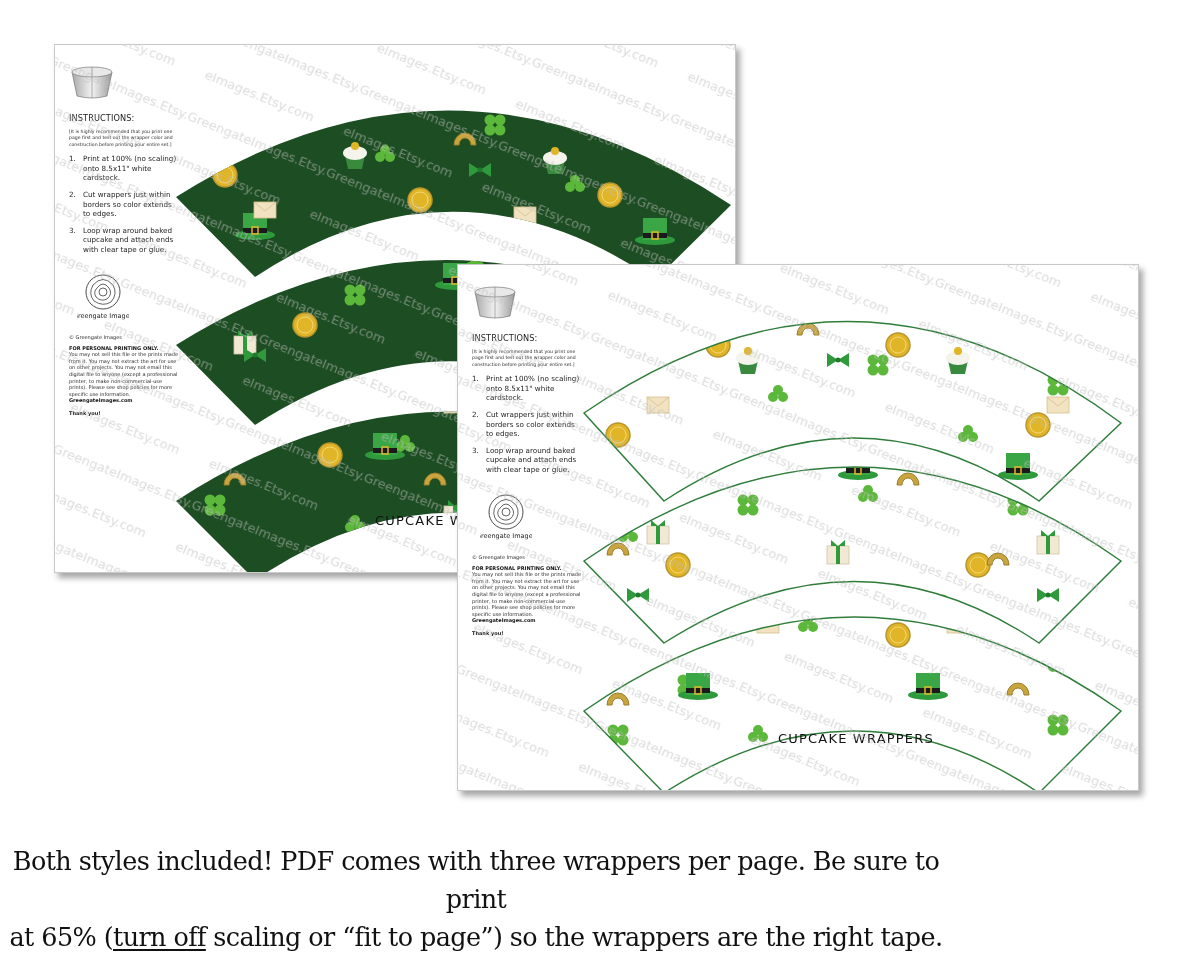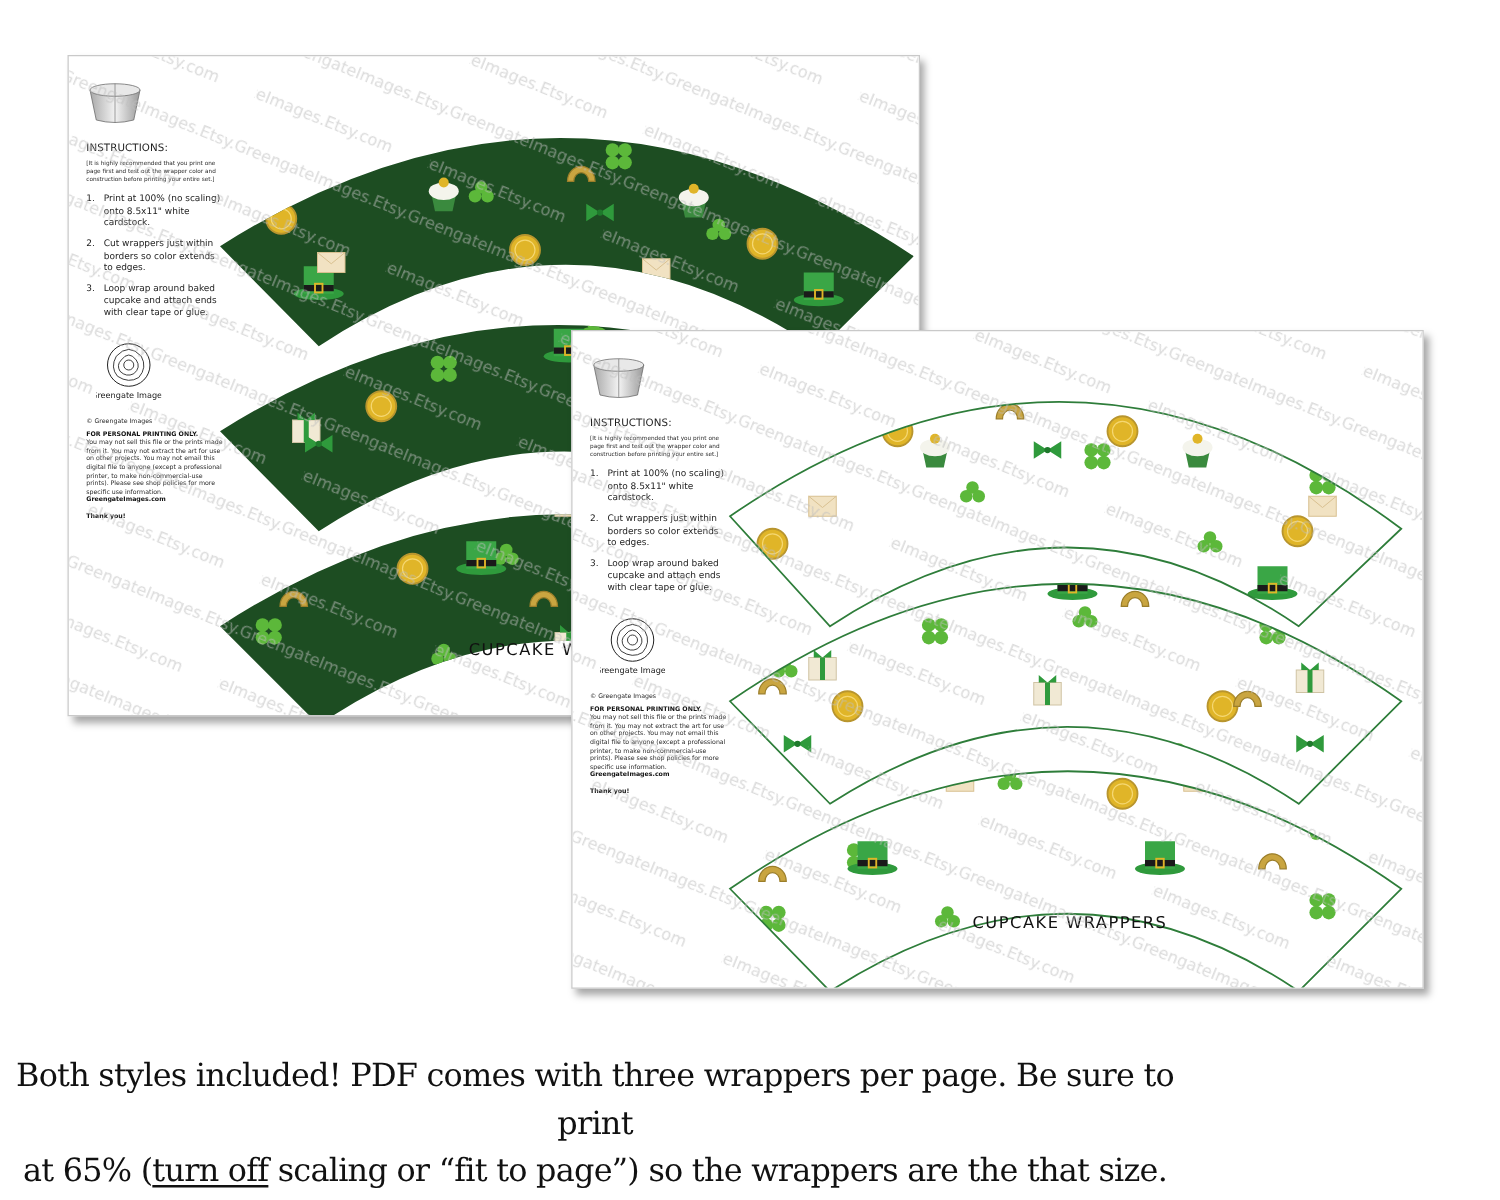--- a/index.html
+++ b/index.html
@@ -372,14 +372,14 @@
         <text x="0" y="20" font-size="13" font-family="DejaVu Sans, sans-serif" fill="#bdbdbd" fill-opacity="0.55">GreengateImages.Etsy.com</text>
         <text x="-60" y="65" font-size="13" font-family="DejaVu Sans, sans-serif" fill="#bdbdbd" fill-opacity="0.55">GreengateImages.Etsy.com</text>
       </pattern>
     </defs>
     <rect width="682" height="527" fill="url(#wm2)"></rect>
   </svg>
 </div>
 
 <div class="caption">
   <div>Both styles included! PDF comes with three wrappers per page. Be sure to print</div>
-  <div><span>at 65% (</span><u>turn off</u><span> scaling or “fit to page”) so the wrappers are the that size.</span></div>
+  <div><span>at 65% (</span><u>turn off</u><span> scaling or “fit to page”) so the wrappers are the right tape.</span></div>
 </div>
 
 </body></html>

